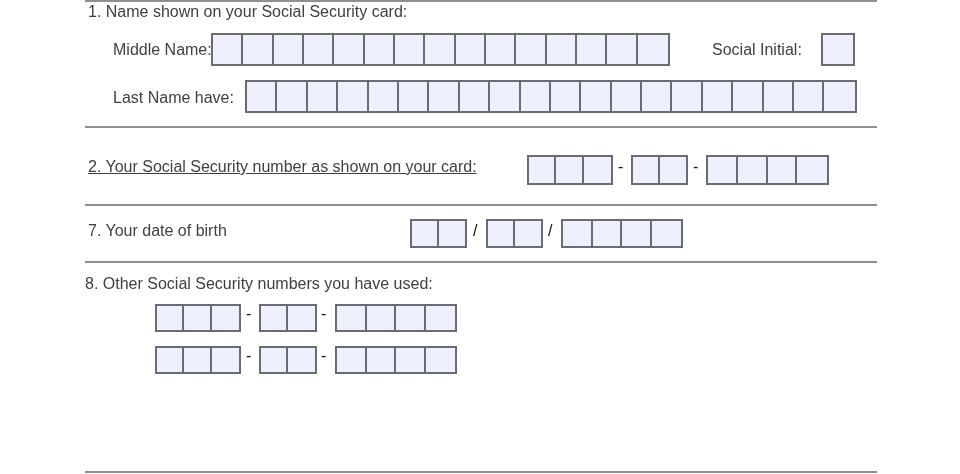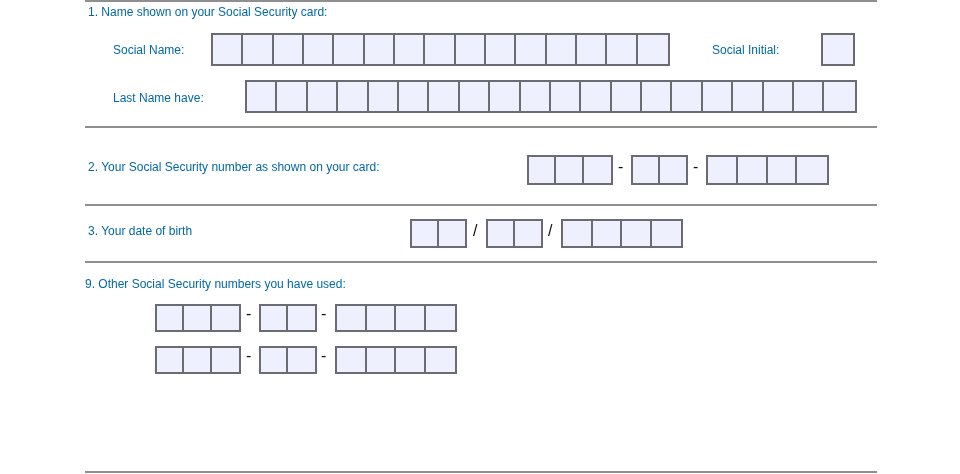--- a/index.html
+++ b/index.html
@@ -17,24 +17,24 @@
     }
     .hline {
       position: absolute;
       left: 85px;
       width: 792px;
       height: 2px;
       background: #8f8f8f;
     }
     .label {
       position: absolute;
-      font-size: 12px;
+      font-size: 16px;
       line-height: 18px;
       white-space: nowrap;
-      color: #0369a1;
+      color: #404040;
     }
     .boxes {
       position: absolute;
       display: flex;
       box-sizing: border-box;
       border: 2px solid #6b6b73;
       background: #eef0fd;
     }
     .cell {
       box-sizing: border-box;
@@ -62,21 +62,21 @@
       color: #111111;
     }
   </style>
 </head>
 <body>
 
 <div class="hline" style="top:0px;"></div>
 
 <div class="label" style="left:88px; top:3px;">1. Name shown on your Social Security card:</div>
 
-<div class="label" style="left:113px; top:41px;">Social Name:</div>
+<div class="label" style="left:113px; top:41px;">Middle Name:</div>
 <div class="boxes" id="first-name-boxes" style="left:211px; top:33px; width:459px; height:33px;">
     <input type="text" maxlength="1" class="cell" style="width: 6.66667%;">
     <input type="text" maxlength="1" class="cell" style="width: 6.66667%;">
     <input type="text" maxlength="1" class="cell" style="width: 6.66667%;">
     <input type="text" maxlength="1" class="cell" style="width: 6.66667%;">
     <input type="text" maxlength="1" class="cell" style="width: 6.66667%;">
     <input type="text" maxlength="1" class="cell" style="width: 6.66667%;">
     <input type="text" maxlength="1" class="cell" style="width: 6.66667%;">
     <input type="text" maxlength="1" class="cell" style="width: 6.66667%;">
     <input type="text" maxlength="1" class="cell" style="width: 6.66667%;">
@@ -112,62 +112,62 @@
     <input type="text" maxlength="1" class="cell" style="width: 5%;">
     <input type="text" maxlength="1" class="cell" style="width: 5%;">
     <input type="text" maxlength="1" class="cell" style="width: 5%;">
     <input type="text" maxlength="1" class="cell" style="width: 5%;">
     <input type="text" maxlength="1" class="cell" style="width: 5%;">
     <input type="text" maxlength="1" class="cell" style="width: 5%;">
   </div>
 
 <div class="hline" style="top:126px;"></div>
 
-<div class="label" style="left:88px; top:158px;">2. Your Social Security number as shown on your card:</div>
+<div class="label" style="left:88px; top:158px;text-decoration:underline;">2. Your Social Security number as shown on your card:</div>
 <div class="boxes" style="left:527px; top:155px; width:86px; height:30px;">
     <input type="text" maxlength="1" class="cell" style="width: 33.3333%;">
     <input type="text" maxlength="1" class="cell" style="width: 33.3333%;">
     <input type="text" maxlength="1" class="cell" style="width: 33.3333%;">
   </div>
 <div class="sep" style="left:618px; top:158px;">-</div>
 <div class="boxes" style="left:631px; top:155px; width:57px; height:30px;">
     <input type="text" maxlength="1" class="cell" style="width: 50%;">
     <input type="text" maxlength="1" class="cell" style="width: 50%;">
   </div>
 <div class="sep" style="left:693px; top:158px;">-</div>
 <div class="boxes" style="left:706px; top:155px; width:123px; height:30px;">
     <input type="text" maxlength="1" class="cell" style="width: 25%;">
     <input type="text" maxlength="1" class="cell" style="width: 25%;">
     <input type="text" maxlength="1" class="cell" style="width: 25%;">
     <input type="text" maxlength="1" class="cell" style="width: 25%;">
   </div>
 
 <div class="hline" style="top:204px;"></div>
 
-<div class="label" style="left:88px; top:222px;">3. Your date of birth</div>
+<div class="label" style="left:88px; top:222px;">7. Your date of birth</div>
 <div class="boxes" style="left:410px; top:219px; width:57px; height:29px;">
     <input type="text" maxlength="1" class="cell" style="width: 50%;">
     <input type="text" maxlength="1" class="cell" style="width: 50%;">
   </div>
 <div class="sep" style="left:473px; top:222px;">/</div>
 <div class="boxes" style="left:486px; top:219px; width:57px; height:29px;">
     <input type="text" maxlength="1" class="cell" style="width: 50%;">
     <input type="text" maxlength="1" class="cell" style="width: 50%;">
   </div>
 <div class="sep" style="left:548px; top:222px;">/</div>
 <div class="boxes" style="left:561px; top:219px; width:122px; height:29px;">
     <input type="text" maxlength="1" class="cell" style="width: 25%;">
     <input type="text" maxlength="1" class="cell" style="width: 25%;">
     <input type="text" maxlength="1" class="cell" style="width: 25%;">
     <input type="text" maxlength="1" class="cell" style="width: 25%;">
   </div>
 
 <div class="hline" style="top:261px;"></div>
 
-<div class="label" style="left:85px; top:275px;">9. Other Social Security numbers you have used:</div>
+<div class="label" style="left:85px; top:275px;">8. Other Social Security numbers you have used:</div>
 
 <div class="boxes" style="left:155px; top:304px; width:86px; height:28px;">
     <input type="text" maxlength="1" class="cell" style="width: 33.3333%;">
     <input type="text" maxlength="1" class="cell" style="width: 33.3333%;">
     <input type="text" maxlength="1" class="cell" style="width: 33.3333%;">
   </div>
 <div class="sep" style="left:246px; top:305px;">-</div>
 <div class="boxes" style="left:259px; top:304px; width:58px; height:28px;">
     <input type="text" maxlength="1" class="cell" style="width: 50%;">
     <input type="text" maxlength="1" class="cell" style="width: 50%;">

